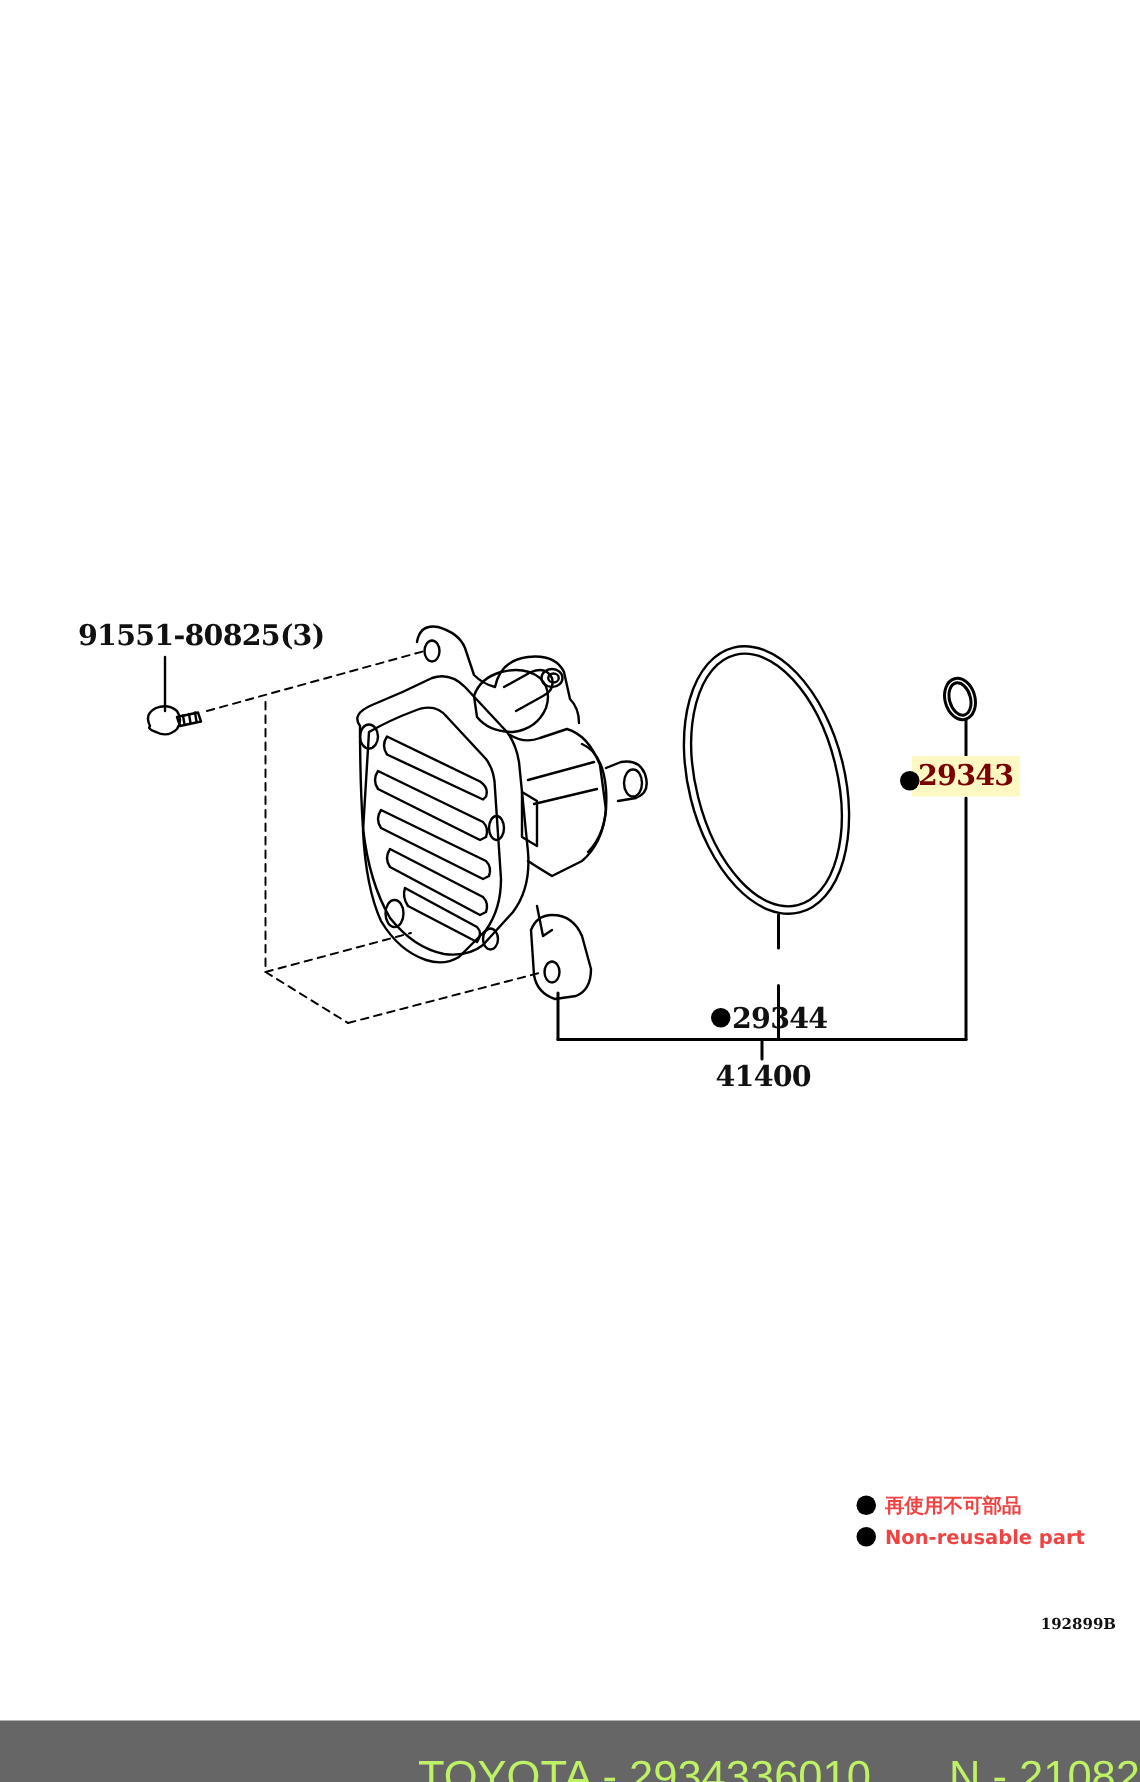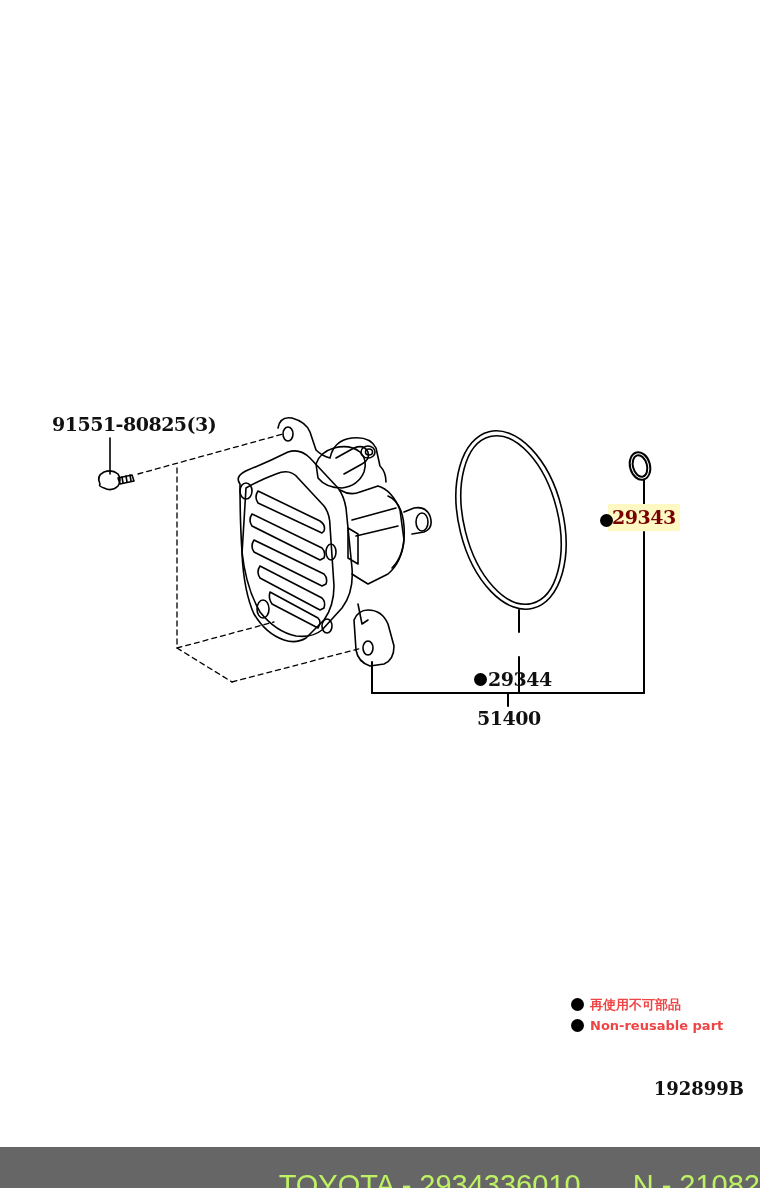--- a/index.html
+++ b/index.html
@@ -21,21 +21,21 @@
     .legend {
       position: absolute; left: 571px; top: 994px; font-family: "DejaVu Sans", sans-serif;
       font-weight: bold; font-size: 13px; color: #ef4444; line-height: 21px;
     }
     .legend .ldot {
       display: inline-block; width: 13px; height: 13px; border-radius: 50%; background: #000;
       vertical-align: middle; margin-right: 6px; position: relative; top: -1px;
     }
     .figure-id {
       position: absolute; right: 16px; top: 1078px; font-family: "DejaVu Serif", serif;
-      font-weight: bold; font-size: 18px; color: #111;
+      font-weight: bold; font-size: 10px; color: #111;
     }
     .footer {
       position: absolute; left: 0; top: 1112px; width: 760px; height: 76px;
       background: #666666; color: #bef264; font-family: "Liberation Sans", sans-serif;
       font-size: 29px; display: flex; align-items: center; justify-content: flex-end; margin-top: 35px;
     }
     .footer .gap { display: inline-block; width: 52px; }
   </style>
 </head>
 <body>
@@ -123,21 +123,21 @@
 <div class="label highlight" style="left:608px; top:504px;">
   <span>29343</span>
 </div>
 <span class="dot" style="position:absolute; left:600px; top:514px;"></span>
 
 <div class="label" style="left:474px; top:670px;">
   <span class="dot"></span><span>29344</span>
 </div>
 
 <div class="label" style="left:477px; top:709px;">
-  <span>51400</span>
+  <span>41400</span>
 </div>
 
 <div class="legend">
   <div><span class="ldot"></span><span>再使用不可部品</span></div>
   <div><span class="ldot"></span><span>Non-reusable part</span></div>
 </div>
 
 <div class="figure-id">192899B</div>
 
 <div class="footer">

